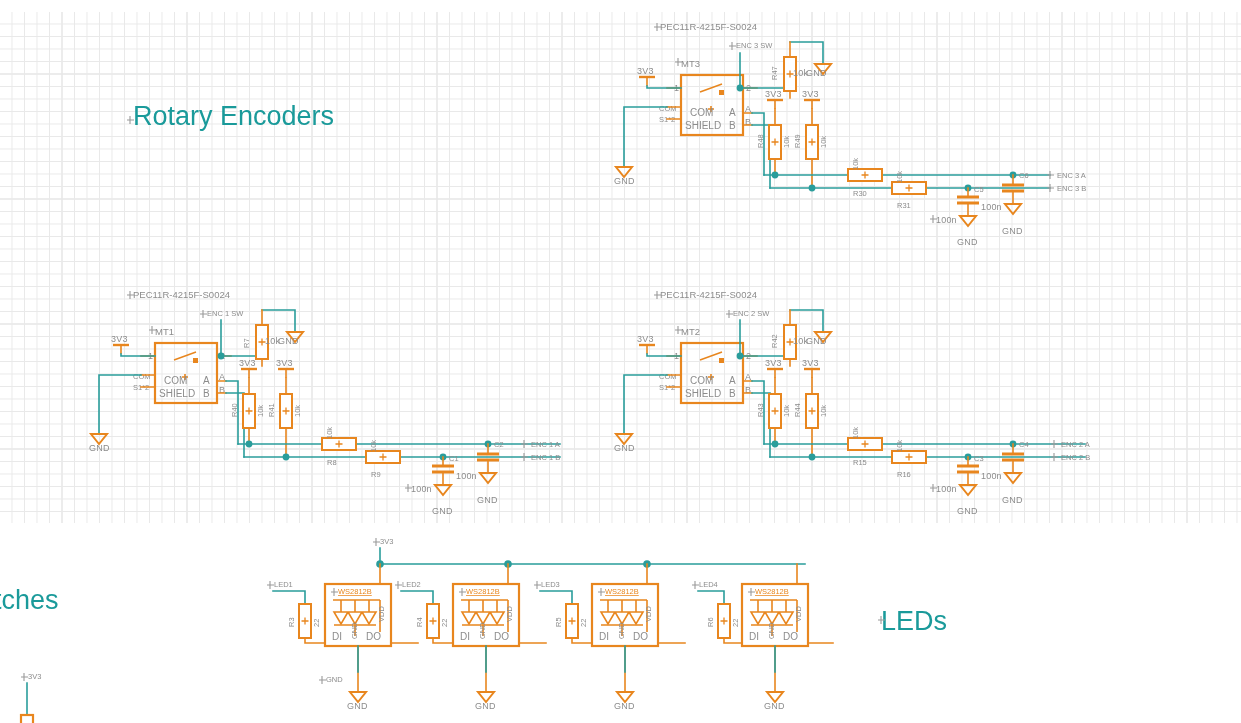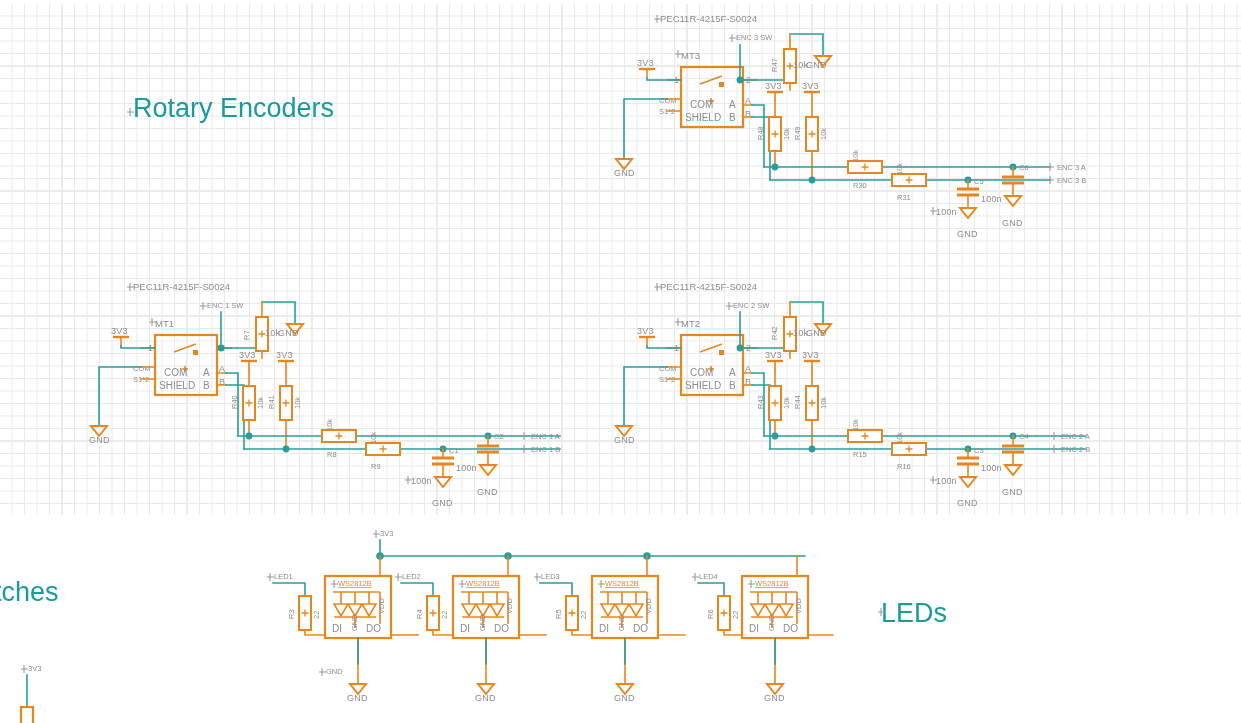--- a/index.html
+++ b/index.html
@@ -1,21 +1,21 @@
 <!DOCTYPE html>
 <html><head>
 <meta charset="utf-8">
 <style>
   html,body{margin:0;padding:0;background:#ffffff;}
   body{
     width:1241px;height:723px;overflow:hidden;position:relative;
     font-family:"Liberation Sans", sans-serif;
   }
   #canvas{
-    position:absolute;left:0;top:4px;width:1241px;height:511px;
+    position:absolute;left:0;top:12px;width:1241px;height:511px;
     background-color:#ffffff;
     background-image:
       linear-gradient(to right, #e9e9e9 1px, transparent 1px),
       linear-gradient(to bottom, #e9e9e9 1px, transparent 1px),
       linear-gradient(to right, #dcdcdc 1px, transparent 1px),
       linear-gradient(to bottom, #dcdcdc 1px, transparent 1px);
     background-size:12.5px 12.5px,12.5px 12.5px,62.5px 62.5px,62.5px 62.5px;
     background-position:-1px -1px,-1px -1px,-1px -1px,-1px -1px;
   }
   svg#sch{position:absolute;left:0;top:0;width:1241px;height:723px;overflow:visible;}

